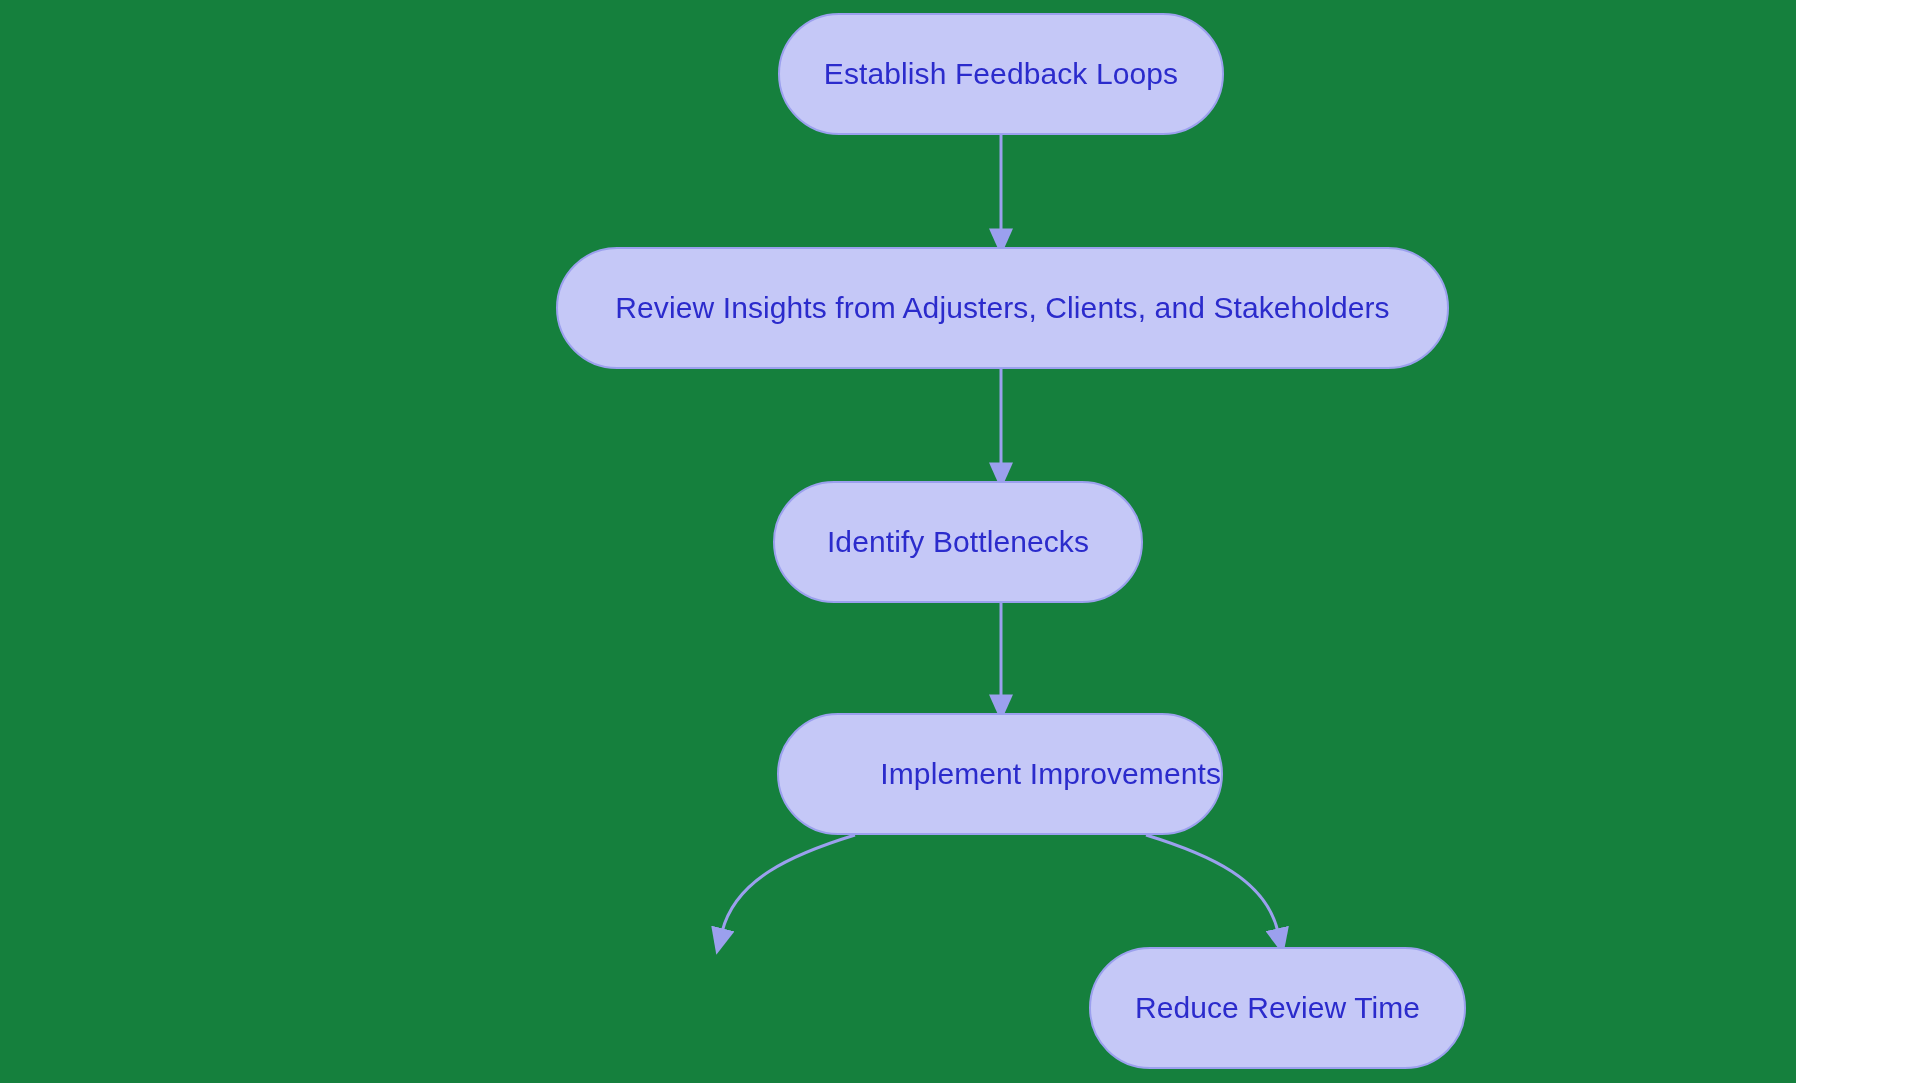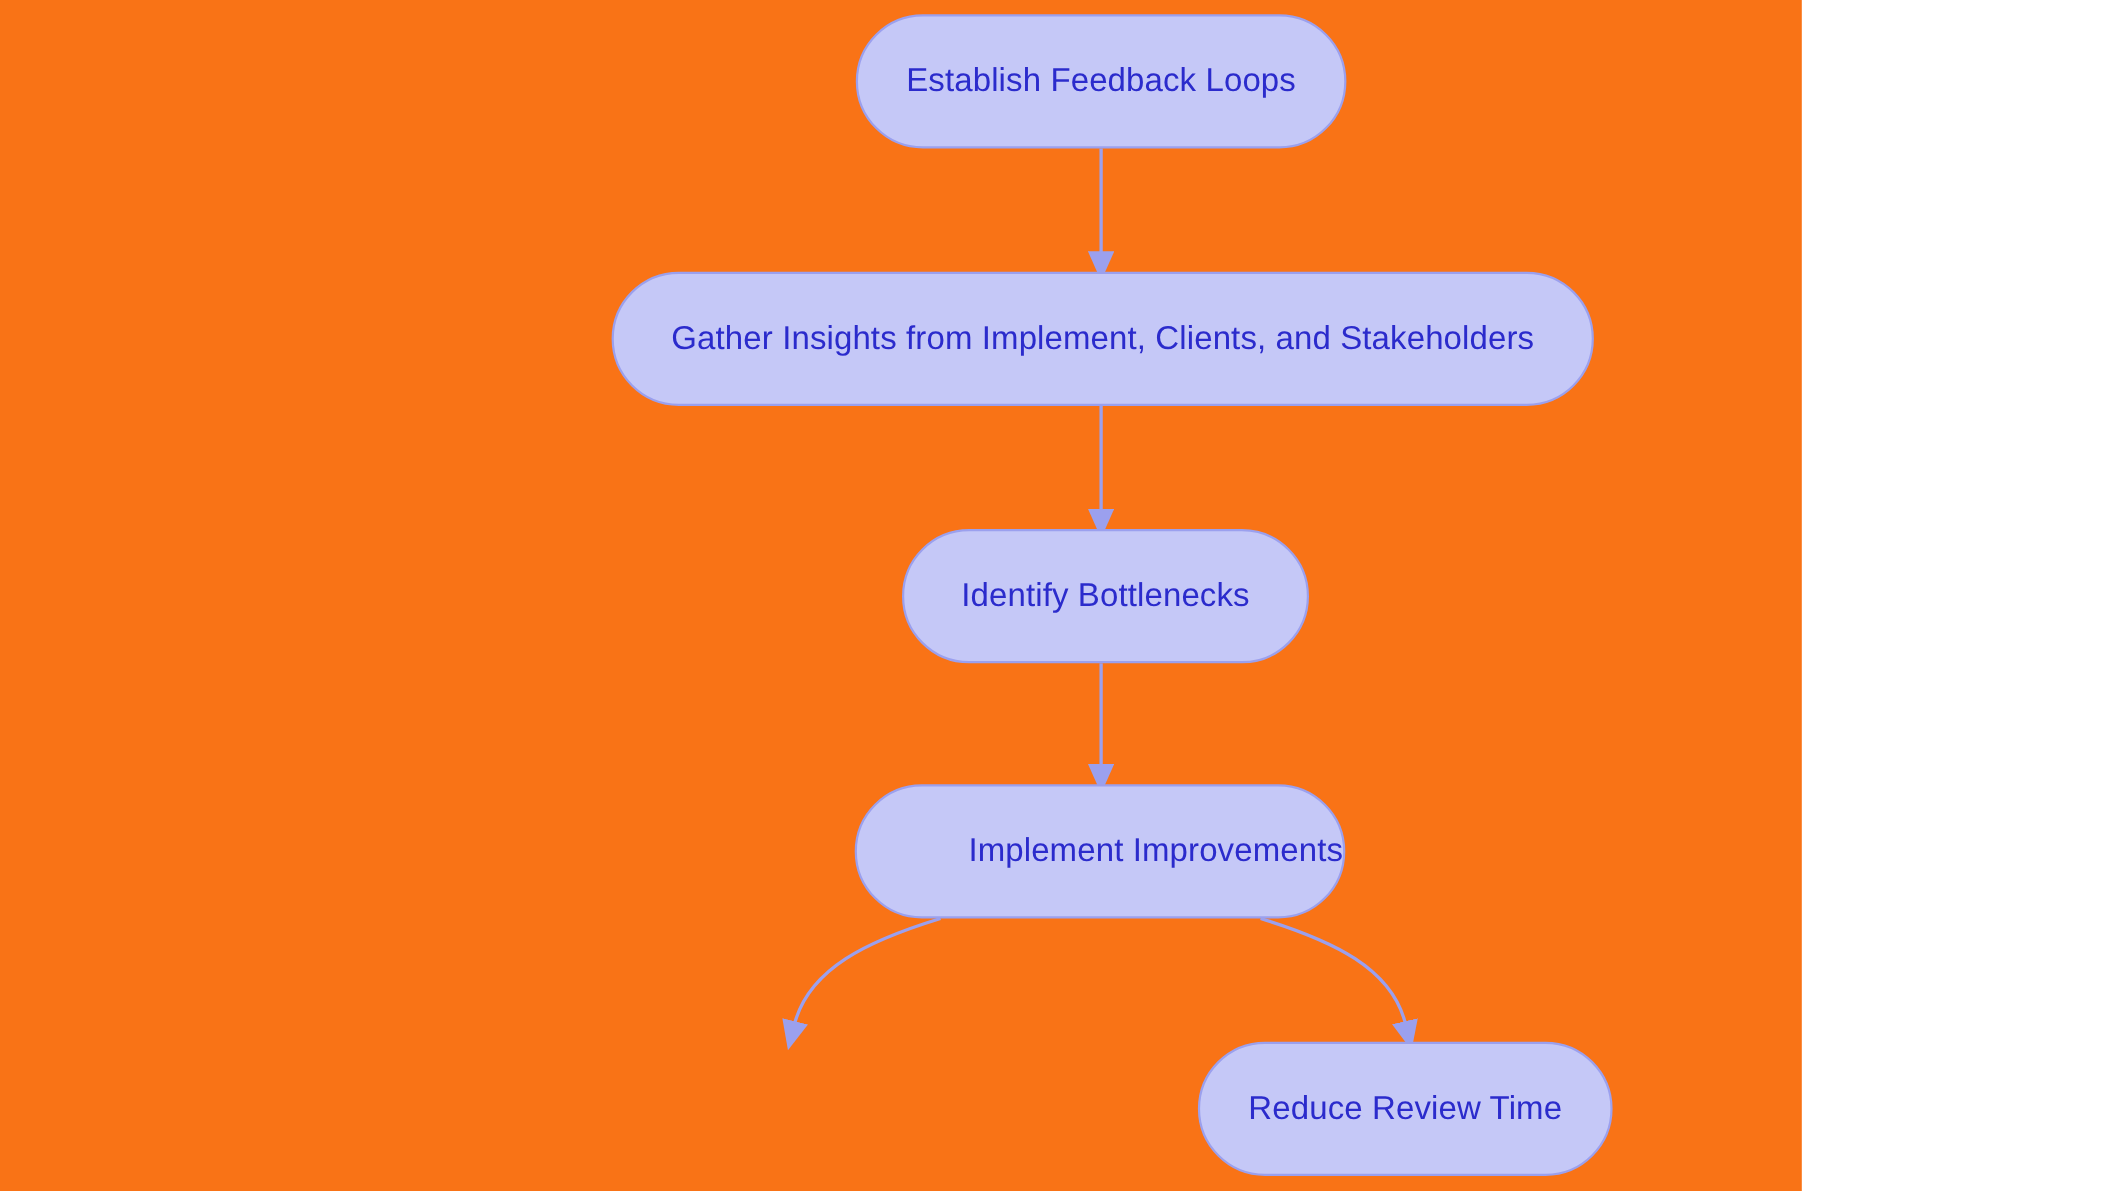--- a/index.html
+++ b/index.html
@@ -6,23 +6,23 @@
   html, body {
     margin: 0;
     padding: 0;
     background: #ffffff;
   }
   body {
     font-family: "Liberation Sans", sans-serif;
   }
   #canvas {
     position: relative;
-    width: 1638px;
+    width: 1796px;
     height: 1083px;
-    background: #f97316;
+    background: #15803d;
     overflow: hidden;
   }
   #edges {
     position: absolute;
     left: 0;
     top: 0;
     width: 1920px;
     height: 1083px;
     pointer-events: none;
   }
@@ -77,24 +77,24 @@
     <g>
       <path d="M1146,835 C1211,855 1266,880 1278,932" stroke="#9ba0ee" stroke-width="3" fill="none" marker-end="url(#arrowhead)"></path>
     </g>
   </svg>
 
   <div class="node" style="left:778px; top:13px; width:446px; height:122px; border-radius:61px;">
     <span class="node-label">Establish Feedback Loops</span>
   </div>
 
   <div class="node" style="left:556px; top:247px; width:893px; height:122px; border-radius:61px;">
-    <span class="node-label">Gather Insights from Implement, Clients, and Stakeholders</span>
+    <span class="node-label">Review Insights from Adjusters, Clients, and Stakeholders</span>
   </div>
 
-  <div class="node" style="left:820px; top:481px; width:370px; height:122px; border-radius:61px;">
+  <div class="node" style="left:773px; top:481px; width:370px; height:122px; border-radius:61px;">
     <span class="node-label">Identify Bottlenecks</span>
   </div>
 
   <div class="node" style="left:777px; top:713px; width:446px; height:122px; border-radius:61px;justify-content:flex-end;">
     <span class="node-label">Implement Improvements</span>
   </div>
 
 
   <div class="node" style="left:1089px; top:947px; width:377px; height:122px; border-radius:61px;text-align:center;">
     <span class="node-label">Reduce Review Time</span>

